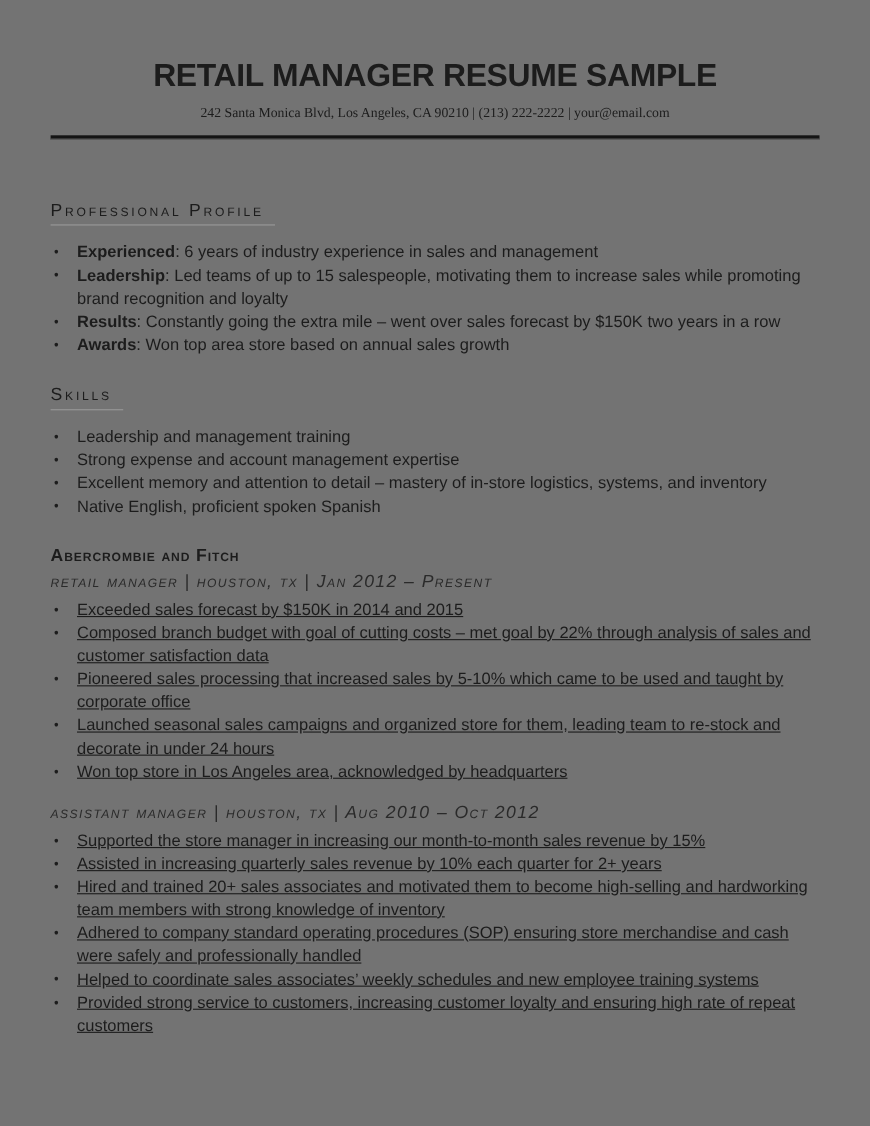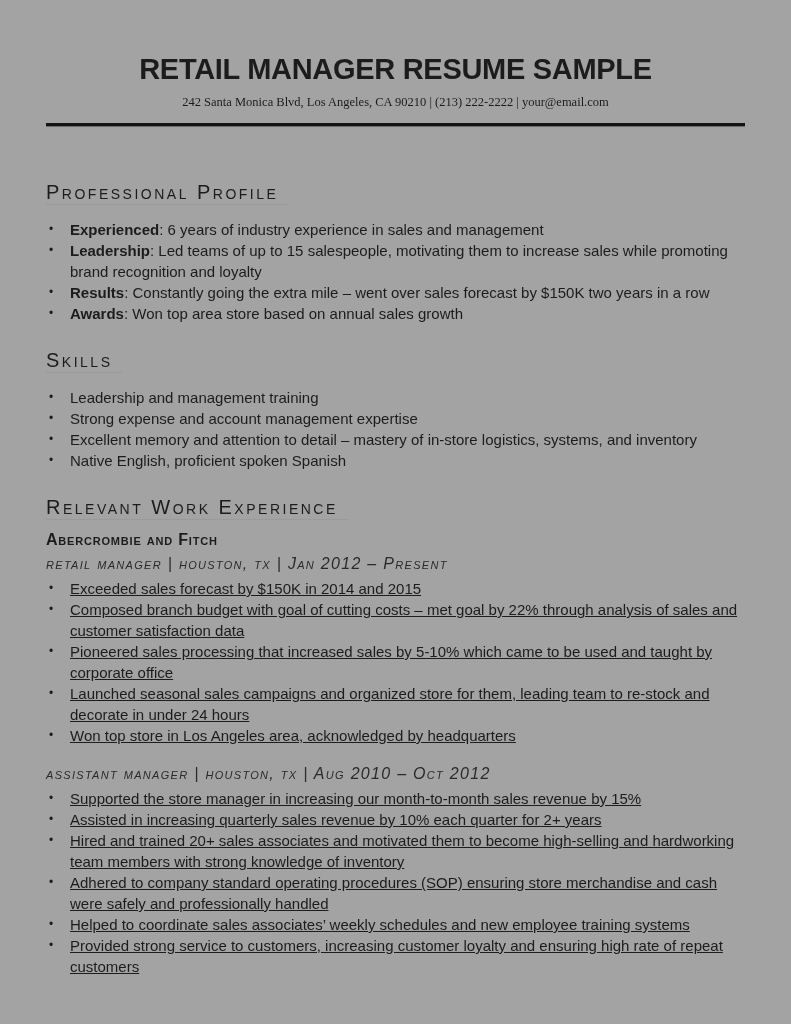--- a/index.html
+++ b/index.html
@@ -3,21 +3,21 @@
 <meta charset="utf-8">
 <style>
   * { box-sizing: border-box; }
   html, body { margin: 0; padding: 0; background: #ffffff; }
 
   .page {
     position: relative;
     width: 791px;
     height: 1024px;
     margin: 0 auto;
-    background: #a3a3a3;
+    background: #737373;
     padding: 52px 46px 0 46px;
     overflow: hidden;
     font-family: "Liberation Sans", sans-serif;
     color: var(--color-text, #1c1c1c);
   }
 
   
   .title {
     margin: 0;
     text-align: center;
@@ -41,21 +41,21 @@
     background: var(--color-rule, #141414);
     border-bottom: 1px solid #6b6b6b;
   }
 
   
   section.first { margin-top: 54px; }
   section.next  { margin-top: 25px; }
 
   h2.sec {
     margin: 0;
-    font-size: 20px;
+    font-size: 16px;
     line-height: 22px;
     font-weight: 500;
     font-variant: small-caps;
     letter-spacing: 2.5px;
     color: var(--color-text, #1c1c1c);
   }
   h2.sec .sec-text {
     display: inline-block;
     border-bottom: 1px solid var(--color-heading_underline, #9a9a9a);
     padding: 0 10px 1px 0;
@@ -134,21 +134,20 @@
     <h2 class="sec"><span class="sec-text">Skills</span></h2>
     <ul class="bullets">
       <li>Leadership and management training</li>
       <li>Strong expense and account management expertise</li>
       <li>Excellent memory and attention to detail – mastery of in-store logistics, systems, and inventory</li>
       <li>Native English, proficient spoken Spanish</li>
     </ul>
   </section>
 
   <section class="next">
-    <h2 class="sec"><span class="sec-text">Relevant Work Experience</span></h2>
 
     <div class="job">
       <h3 class="company">Abercrombie and Fitch</h3>
       <p class="meta">retail manager | houston, tx | Jan 2012 – Present</p>
       <ul class="bullets">
         <li>Exceeded sales forecast by $150K in 2014 and 2015</li>
         <li>Composed branch budget with goal of cutting costs – met goal by 22% through analysis of sales and customer satisfaction data</li>
         <li>Pioneered sales processing that increased sales by 5-10% which came to be used and taught by corporate office</li>
         <li>Launched seasonal sales campaigns and organized store for them, leading team to re-stock and decorate in under 24 hours</li>
         <li>Won top store in Los Angeles area, acknowledged by headquarters</li>

